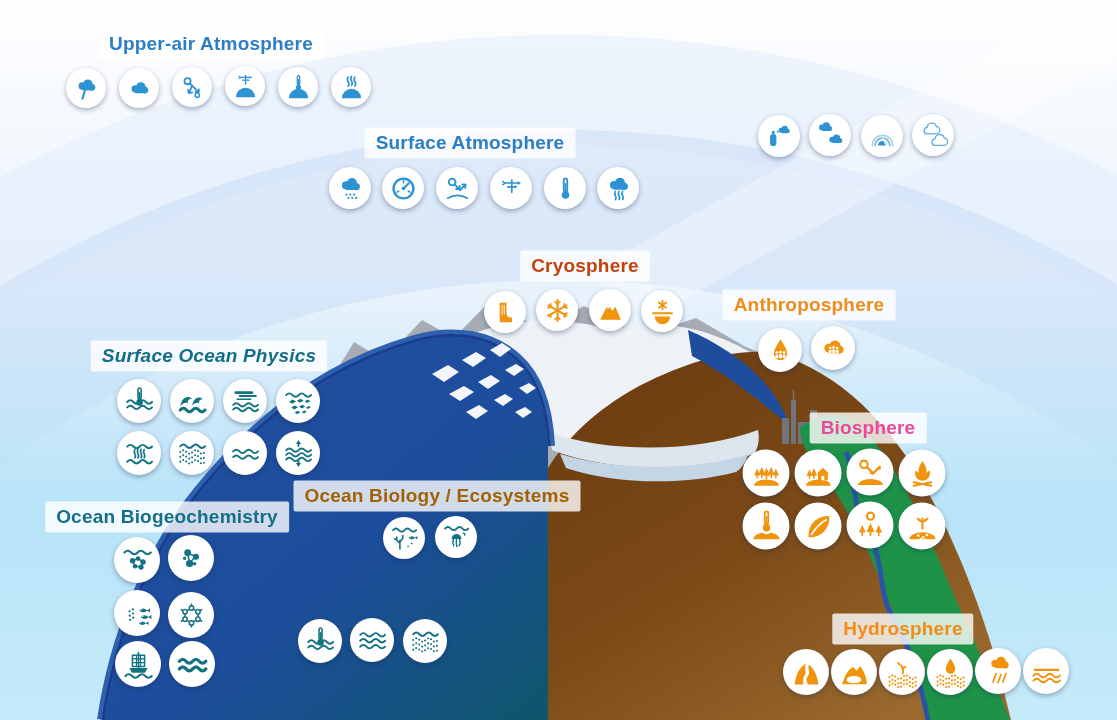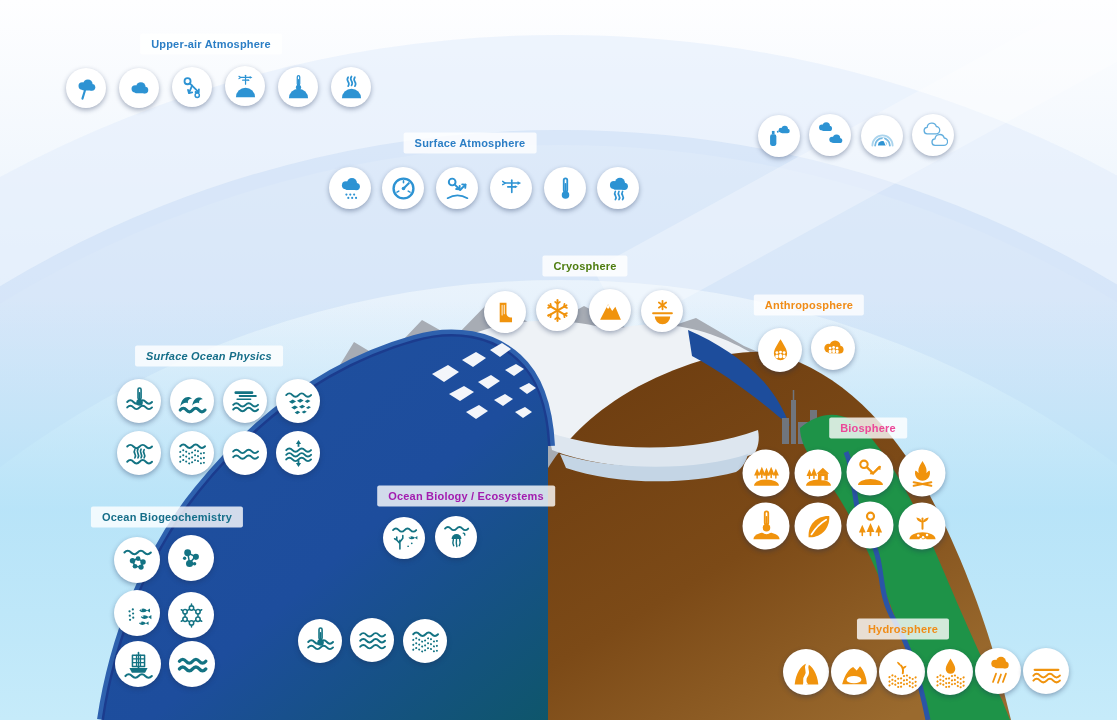--- a/index.html
+++ b/index.html
@@ -1,21 +1,21 @@
 <!DOCTYPE html>
 <html><head>
 <meta charset="utf-8">
 <style>
   html,body{margin:0;padding:0;background:#fff;}
   #stage{position:relative;width:1117px;height:720px;overflow:hidden;
          font-family:"Liberation Sans",sans-serif;}
   #bg{position:absolute;left:0;top:0;}
   #icon-layer{position:absolute;left:0;top:0;width:100%;height:100%;}
   .grp-label{position:absolute;transform:translate(-50%,-50%);
-    font-size:11px;font-weight:600;letter-spacing:.2px;white-space:nowrap;
+    font-size:19px;font-weight:600;letter-spacing:.2px;white-space:nowrap;
     padding:4px 11px 5px;background:rgba(255,255,255,.8);border-radius:2px;}
   .ecv{position:absolute;transform:translate(-50%,-50%);background:#fff;
     border-radius:50%;display:flex;align-items:center;justify-content:center;
     box-shadow:0 2px 5px rgba(25,45,85,.38);cursor:pointer;}
   .icg{display:block;}
   .icg *{stroke-linecap:round;stroke-linejoin:round;}
 </style>
 </head>
 <body>
 
@@ -629,21 +629,21 @@
       <div class="ecv" style="height: 42px; width: 42px; left: 882px; top: 136px; color: rgb(45, 147, 211);">
         <svg class="icg" viewBox="0 0 24 24" width="29" height="29">
           <use href="#i-ozone"></use>
         </svg>
       </div>
       <div class="ecv" style="height: 42px; width: 42px; left: 933px; top: 135px; color: rgb(45, 147, 211);">
         <svg class="icg" viewBox="0 0 24 24" width="29" height="29">
           <use href="#i-cloud-outline-pair"></use>
         </svg>
       </div>
-      <div class="grp-label" style="left: 585px; top: 266px; color: #4d7c0f; background: rgba(255, 255, 255, 0.8);">Cryosphere</div>
+      <div class="grp-label" style="left: 585px; top: 266px; color: #c2410c; background: rgba(255, 255, 255, 0.8);">Cryosphere</div>
       <div class="ecv" style="height: 42px; width: 42px; left: 505px; top: 312px; color: rgb(240, 147, 13);">
         <svg class="icg" viewBox="0 0 24 24" width="29" height="29">
           <use href="#i-ice-cliff"></use>
         </svg>
       </div>
       <div class="ecv" style="height: 42px; width: 42px; left: 557px; top: 310px; color: rgb(240, 147, 13);">
         <svg class="icg" viewBox="0 0 24 24" width="29" height="29">
           <use href="#i-snowflake"></use>
         </svg>
       </div>
@@ -733,21 +733,21 @@
       <div class="ecv" style="height: 46px; width: 46px; left: 138px; top: 664px; color: rgb(19, 115, 131);">
         <svg class="icg" viewBox="0 0 24 24" width="33" height="33">
           <use href="#i-ship"></use>
         </svg>
       </div>
       <div class="ecv" style="height: 46px; width: 46px; left: 192px; top: 664px; color: rgb(19, 115, 131);">
         <svg class="icg" viewBox="0 0 24 24" width="33" height="33">
           <use href="#i-double-waves"></use>
         </svg>
       </div>
-      <div class="grp-label" style="left: 437px; top: 496px; color: #a21caf; background: rgba(255, 255, 255, 0.8); margin-left: 29px;">Ocean Biology / Ecosystems</div>
+      <div class="grp-label" style="left: 437px; top: 496px; color: #a16207; background: rgba(255, 255, 255, 0.8);">Ocean Biology / Ecosystems</div>
       <div class="ecv" style="height: 42px; width: 42px; left: 404px; top: 538px; color: rgb(19, 115, 131);">
         <svg class="icg" viewBox="0 0 24 24" width="29" height="29">
           <use href="#i-coral-fish"></use>
         </svg>
       </div>
       <div class="ecv" style="height: 42px; width: 42px; left: 456px; top: 537px; color: rgb(19, 115, 131);">
         <svg class="icg" viewBox="0 0 24 24" width="29" height="29">
           <use href="#i-jellyfish"></use>
         </svg>
       </div>

